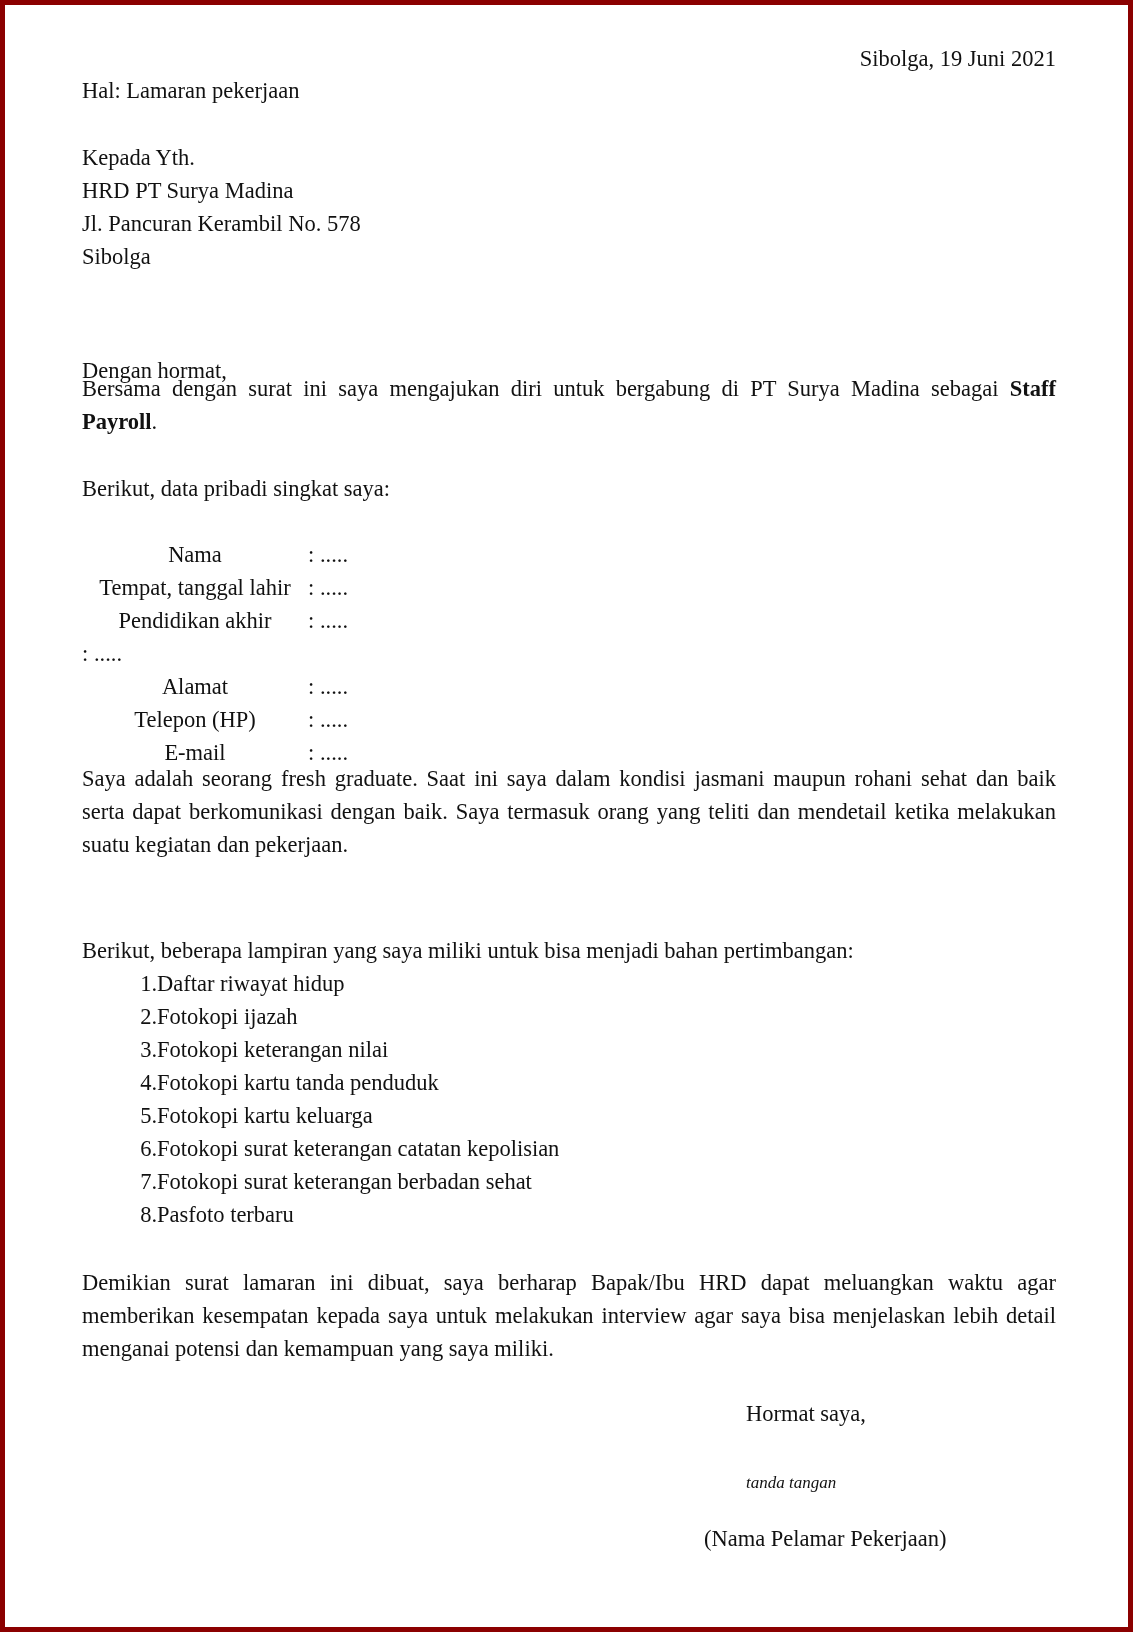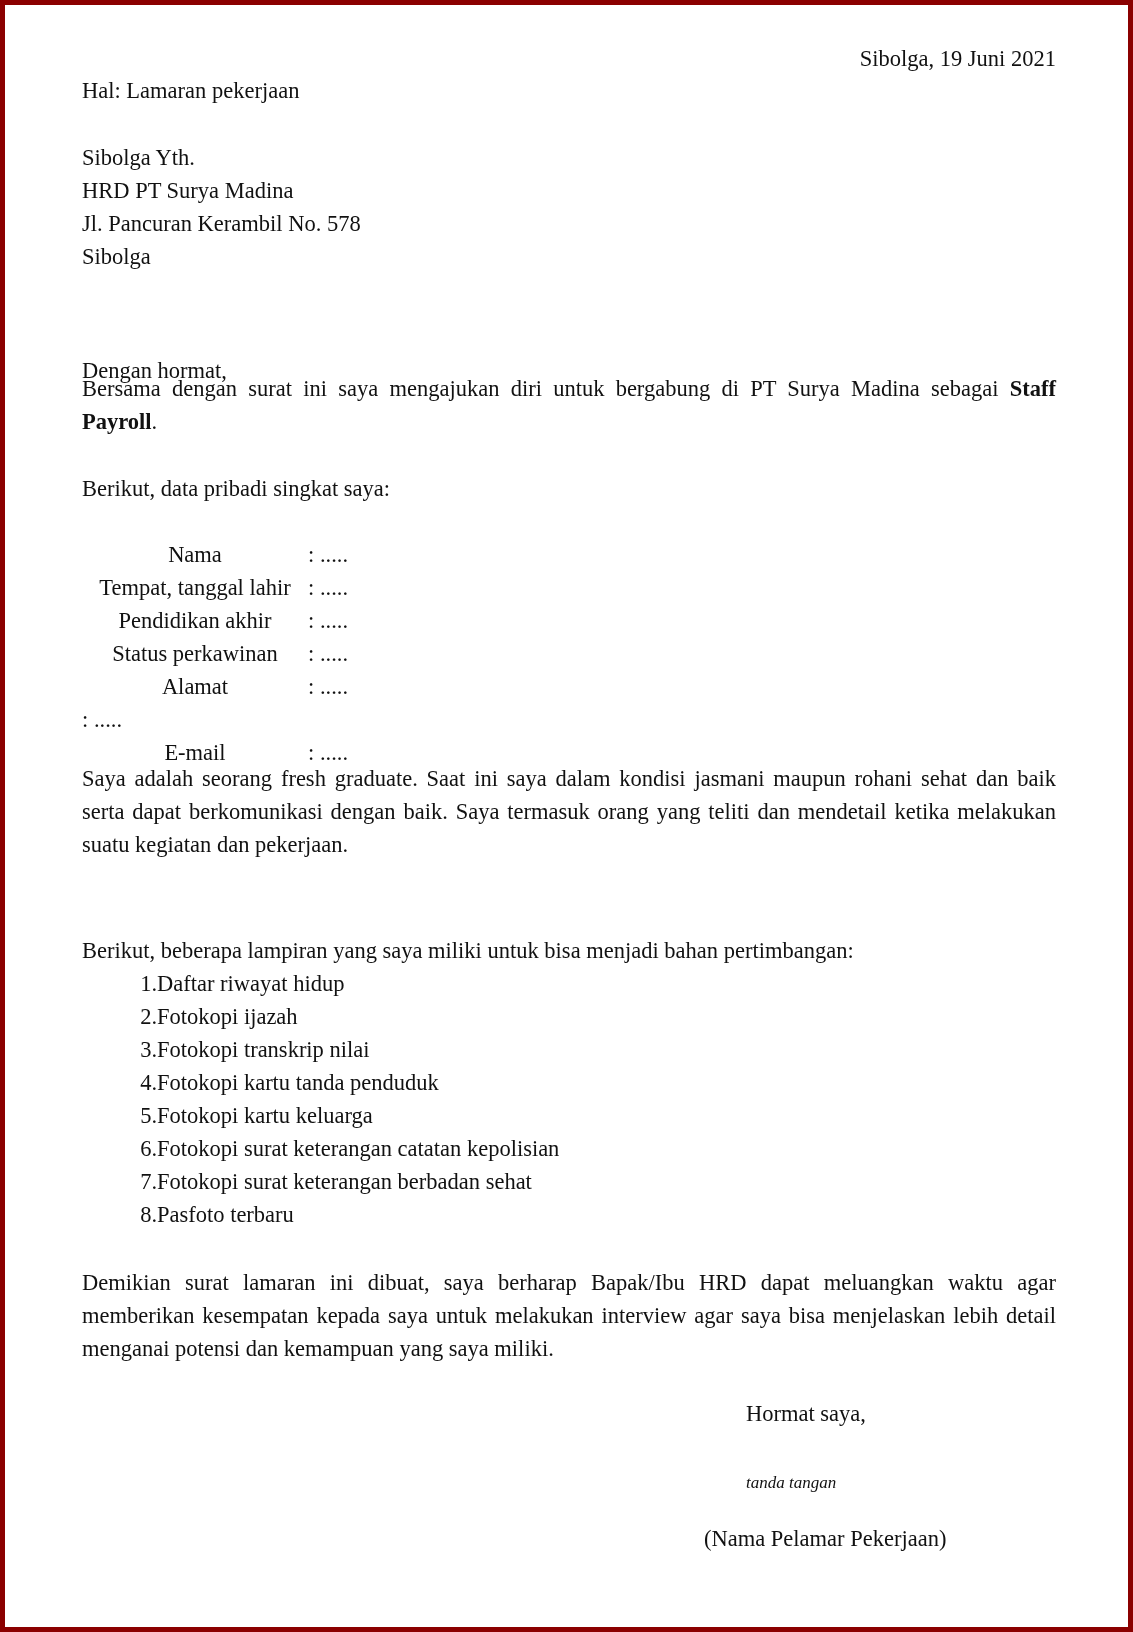--- a/index.html
+++ b/index.html
@@ -78,21 +78,21 @@
 
 <div class="frame"></div>
 
 <div class="page">
 
   <div class="abs date">Sibolga, 19 Juni 2021</div>
 
   <div class="abs subject">Hal: Lamaran pekerjaan</div>
 
   <div class="abs recipient">
-    <div>Sibolga Yth.</div>
+    <div>Kepada Yth.</div>
     <div>HRD PT Surya Madina</div>
     <div>Jl. Pancuran Kerambil No. 578</div>
     <div>Sibolga</div>
   </div>
 
   <div class="abs greeting">Dengan hormat,</div>
 
   <div class="para p1"><span>Bersama dengan surat ini saya mengajukan diri untuk bergabung di PT Surya Madina sebagai </span><b>Staff Payroll</b><span>.</span></div>
 
   <div class="abs intro-data">Berikut, data pribadi singkat saya:</div>
@@ -104,28 +104,28 @@
     </div>
     <div class="data-row">
       <span class="data-label">Tempat, tanggal lahir</span>
       <span class="data-value">: .....</span>
     </div>
     <div class="data-row">
       <span class="data-label">Pendidikan akhir</span>
       <span class="data-value">: .....</span>
     </div>
     <div class="data-row">
-      <span class="data-label">Status perkawinan</span>
       <span class="data-value">: .....</span>
     </div>
     <div class="data-row">
       <span class="data-label">Alamat</span>
       <span class="data-value">: .....</span>
     </div>
     <div class="data-row">
+      <span class="data-label">Telepon (HP)</span>
       <span class="data-value">: .....</span>
     </div>
     <div class="data-row">
       <span class="data-label">E-mail</span>
       <span class="data-value">: .....</span>
     </div>
   </div>
 
   <div class="para p2">Saya adalah seorang fresh graduate. Saat ini saya dalam kondisi jasmani maupun rohani sehat dan baik serta dapat berkomunikasi dengan baik. Saya termasuk orang yang teliti dan mendetail ketika melakukan suatu kegiatan dan pekerjaan.</div>
 
@@ -135,21 +135,21 @@
     <div class="attach-item">
       <span class="attach-num">1.</span>
       <span class="attach-text">Daftar riwayat hidup</span>
     </div>
     <div class="attach-item">
       <span class="attach-num">2.</span>
       <span class="attach-text">Fotokopi ijazah</span>
     </div>
     <div class="attach-item">
       <span class="attach-num">3.</span>
-      <span class="attach-text">Fotokopi transkrip nilai</span>
+      <span class="attach-text">Fotokopi keterangan nilai</span>
     </div>
     <div class="attach-item">
       <span class="attach-num">4.</span>
       <span class="attach-text">Fotokopi kartu tanda penduduk</span>
     </div>
     <div class="attach-item">
       <span class="attach-num">5.</span>
       <span class="attach-text">Fotokopi kartu keluarga</span>
     </div>
     <div class="attach-item">

